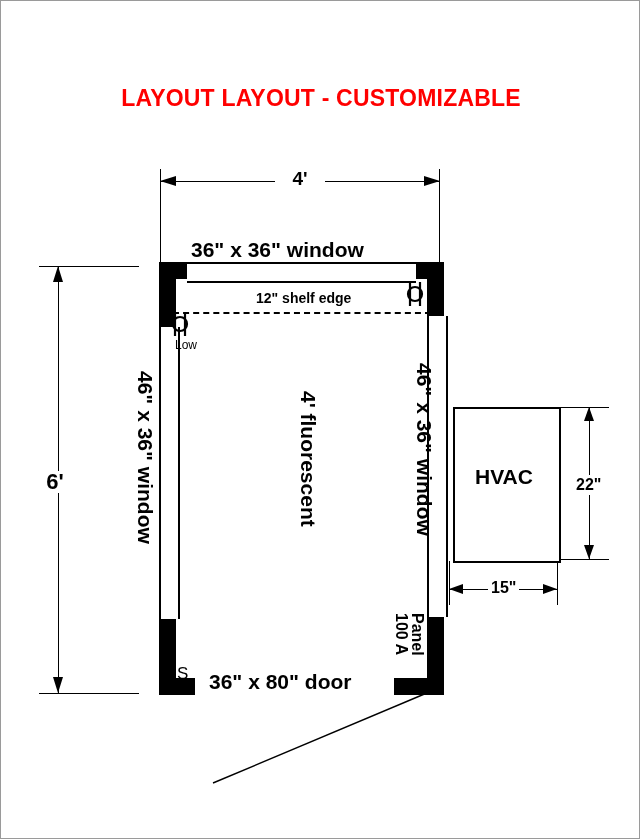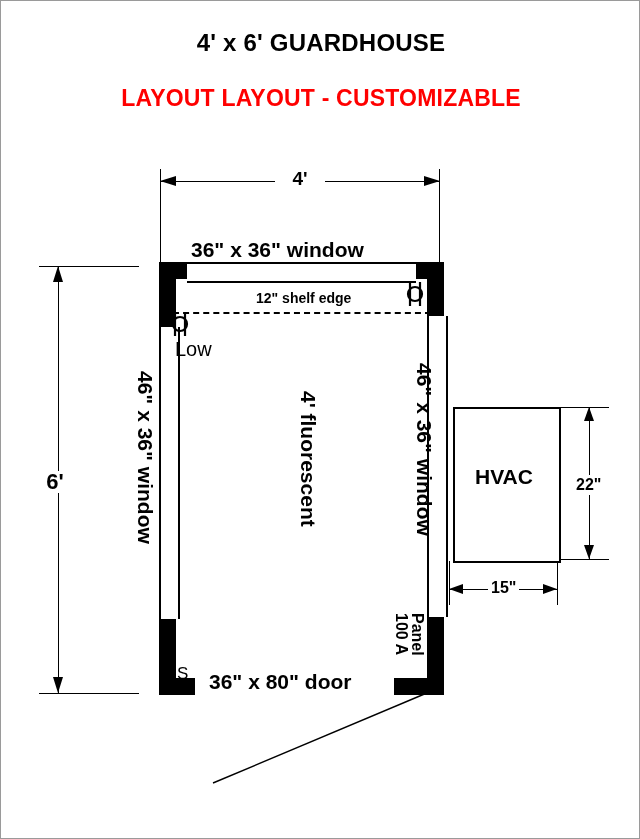--- a/index.html
+++ b/index.html
@@ -53,34 +53,33 @@
   }
   .lbl-rot-cw {
     transform-origin: 0 0;
     transform: rotate(90deg);
   }
   .small-lbl {
     font-size: 14px; font-weight: bold; color: #000000;
     white-space: nowrap; line-height: 1;
   }
   .plain-lbl {
-    font-size: 20px; color: #000000; white-space: nowrap; line-height: 1;
+    font-size: 12px; color: #000000; white-space: nowrap; line-height: 1;
   }
   .dashed-h {
     border-top: 2px dashed #000000;
     height: 0;
   }
   .arrow-svg { display: block; overflow: visible; }
 </style>
 </head>
 <body>
 
 <div id="page">
 
-  <div class="abs" id="title-main">4' x 6' GUARDHOUSE</div>
 
   <div class="abs" id="title-sub">LAYOUT LAYOUT - CUSTOMIZABLE</div>
 
   <div class="abs line-v" style="left:159px; top:168px; height:96px;"></div>
 
   <div class="abs line-v" style="left:438px; top:168px; height:96px;"></div>
 
   <div class="abs line-h" style="left:159px; top:180px; width:280px;"></div>
 
   <svg class="abs arrow-svg" style="left:159px; top:174px;" width="18" height="14">

